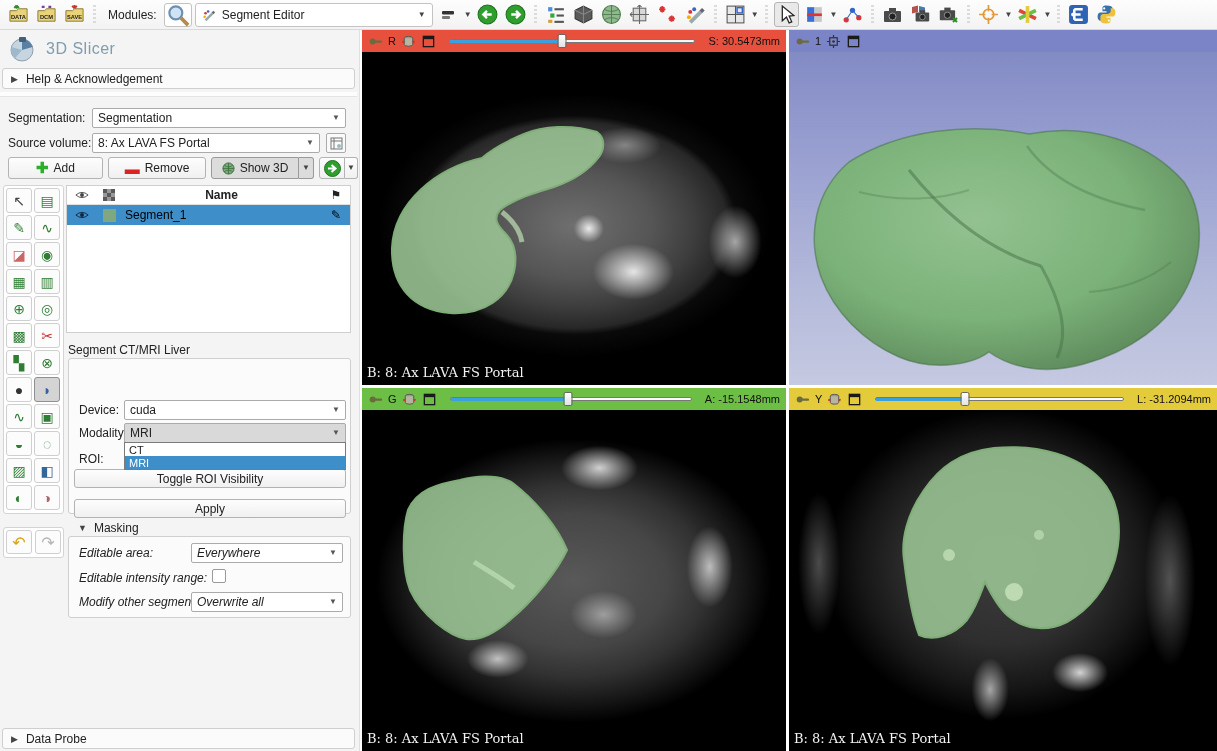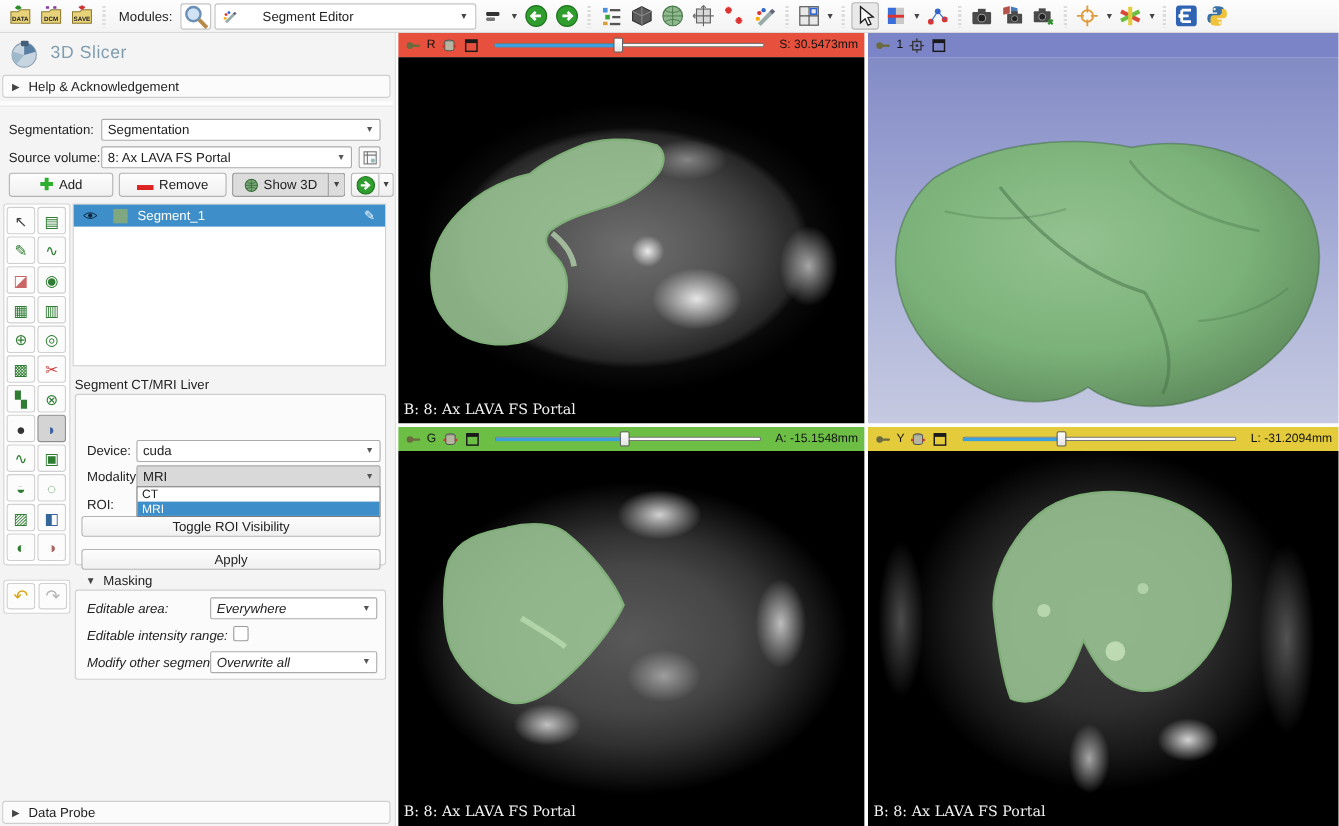--- a/index.html
+++ b/index.html
@@ -5,21 +5,21 @@
   * { margin:0; padding:0; box-sizing:border-box; }
   html,body { width:1217px; height:751px; overflow:hidden; font-family:"Liberation Sans",sans-serif; font-size:12px; color:#222; background:#fff; }
   .toolbar { position:absolute; left:0; top:0; width:1217px; height:30px; background:linear-gradient(#fdfdfd,#f3f3f3); border-bottom:1px solid #d9d9d9; display:flex; align-items:center; padding-left:6px; gap:3px; }
   .tbtn { width:25px; height:25px; display:flex; align-items:center; justify-content:center; border-radius:3px; }
   .tbtn svg { width:21px; height:21px; }
   .tbtn.small svg { width:18px; height:18px; }
   .sep { width:6px; height:20px; margin:0 3px; background:repeating-linear-gradient(#cfcfcf 0 2px, transparent 2px 4px); opacity:.7; width:3px; }
   .caret { font-size:8px; color:#444; line-height:1; }
   .modules-label { margin:0 4px 0 6px; }
   .msearch { width:28px; height:24px; border:1px solid #c3c3c3; border-radius:3px; background:#fff; display:flex; align-items:center; justify-content:center; }
-  .mcombo { width:238px; height:24px; border:1px solid #c3c3c3; border-radius:3px; background:#fff; display:flex; align-items:center; gap:23px; padding:0 6px; }
+  .mcombo { width:238px; height:24px; border:1px solid #c3c3c3; border-radius:3px; background:#fff; display:flex; align-items:center; gap:6px; padding:0 6px; }
   .mcombo .caret { margin-left:auto; }
   .pressed { border:1px solid #b5b5b5; background:#e9e9e9; }
 
   .panel { position:absolute; left:0; top:30px; width:360px; height:721px; background:#f4f4f4; border-right:1px solid #e0e0e0; }
   .logo-row { position:absolute; left:8px; top:5px; display:flex; align-items:center; gap:10px; }
   .app-title { font-size:16px; color:#7f9dae; letter-spacing:.5px; }
   .cbar { position:absolute; left:2px; width:353px; height:21px; border:1px solid #cfcfcf; border-radius:3px; background:#fbfbfb; display:flex; align-items:center; gap:8px; padding:0 8px; }
   .tri { font-size:9px; color:#444; }
   .splitter { position:absolute; left:0; top:62px; width:357px; height:5px; background:#fdfdfd; border-bottom:1px solid #e4e4e4; }
   .frow { position:absolute; left:0; width:356px; height:20px;padding-left:16px; }
@@ -39,21 +39,21 @@
   .effect.selected { background:#d4d4d4; border-color:#8f8f8f; color:#3b5fa0; }
   .undo-box { position:absolute; left:3px; top:497px; width:61px; height:31px; border:1px solid #d4d4d4; border-radius:3px; background:#fff; display:flex; gap:3px; padding:2px; }
   .undo-box .effect { width:26px; height:24px; font-size:16px; }
 
   .segtable { position:absolute; left:66px; top:155px; width:285px; height:148px; border:1px solid #cfcfcf; background:#fff; }
   .thead { display:flex; height:19px; border-bottom:1px solid #e0e0e0; align-items:center; font-weight:bold; }
   .th-eye { width:30px; display:flex; justify-content:center; }
   .th-color { width:24px; display:flex; justify-content:center; }
   .th-name { flex:1; text-align:center; }
   .th-flag { width:28px; text-align:center; font-weight:normal; }
-  .trow { display:flex; height:20px; align-items:center; color:#ffffff; }
+  .trow { display:flex; height:20px; align-items:center; color:#000000; }
   .trow.sel { background:#3d8ec9; }
   .swatch { width:13px; height:13px; }
 
   .sec-label { position:absolute; left:68px; top:313px; }
   .optframe, .maskframe { position:absolute; left:68px; width:283px; border:1px solid #cfcfcf; border-radius:3px; background:#fbfbfb; }
   .optframe { top:328px; height:156px; }
   .desc { position:absolute; left:10px; top:5px; width:262px; line-height:15px; }
   a.link { color:#1a0dab; text-decoration:underline; cursor:pointer; }
   .orow-lab { position:absolute; left:10px; }
   .popup { position:absolute; left:55px; top:83px; width:222px; background:#fff; border:1px solid #7a7a7a; z-index:5; }
@@ -405,20 +405,43 @@
       <div class="effect">◐</div>
       <div class="effect" style="color: rgb(170, 102, 102);">◑</div>
     </div>
 
   <div class="undo-box">
     <div class="effect" style="color:#d9a514">↶</div>
     <div class="effect" style="color:#b5b5b5">↷</div>
   </div>
 
   <div class="segtable">
+    <div class="thead">
+      <span class="th-eye">
+        <svg width="14" height="12" viewBox="0 0 16 12">
+            <path d="M1 6 Q8 0 15 6 Q8 12 1 6Z" fill="none" stroke="#444"></path>
+            <circle cx="8" cy="6" r="2.2" fill="#444"></circle>
+          </svg>
+      </span>
+      <span class="th-color">
+        <svg width="12" height="12" viewBox="0 0 12 12">
+            <rect x="0" y="0" width="4" height="4" fill="#5a5a5a"></rect>
+            <rect x="4" y="0" width="4" height="4" fill="#9a9a9a"></rect>
+            <rect x="8" y="0" width="4" height="4" fill="#5a5a5a"></rect>
+            <rect x="0" y="4" width="4" height="4" fill="#9a9a9a"></rect>
+            <rect x="4" y="4" width="4" height="4" fill="#5a5a5a"></rect>
+            <rect x="8" y="4" width="4" height="4" fill="#9a9a9a"></rect>
+            <rect x="0" y="8" width="4" height="4" fill="#5a5a5a"></rect>
+            <rect x="4" y="8" width="4" height="4" fill="#9a9a9a"></rect>
+            <rect x="8" y="8" width="4" height="4" fill="#5a5a5a"></rect>
+          </svg>
+      </span>
+      <span class="th-name">Name</span>
+      <span class="th-flag">⚑</span>
+    </div>
     <div class="trow sel">
       <span class="th-eye">
         <svg width="14" height="12" viewBox="0 0 16 12">
             <path d="M1 6 Q8 0 15 6 Q8 12 1 6Z" fill="none" stroke="#10243a"></path>
             <circle cx="8" cy="6" r="2.2" fill="#10243a"></circle>
           </svg>
       </span>
       <span class="th-color">
           <span class="swatch" style="background: rgb(128, 168, 128);"></span>
         </span>

